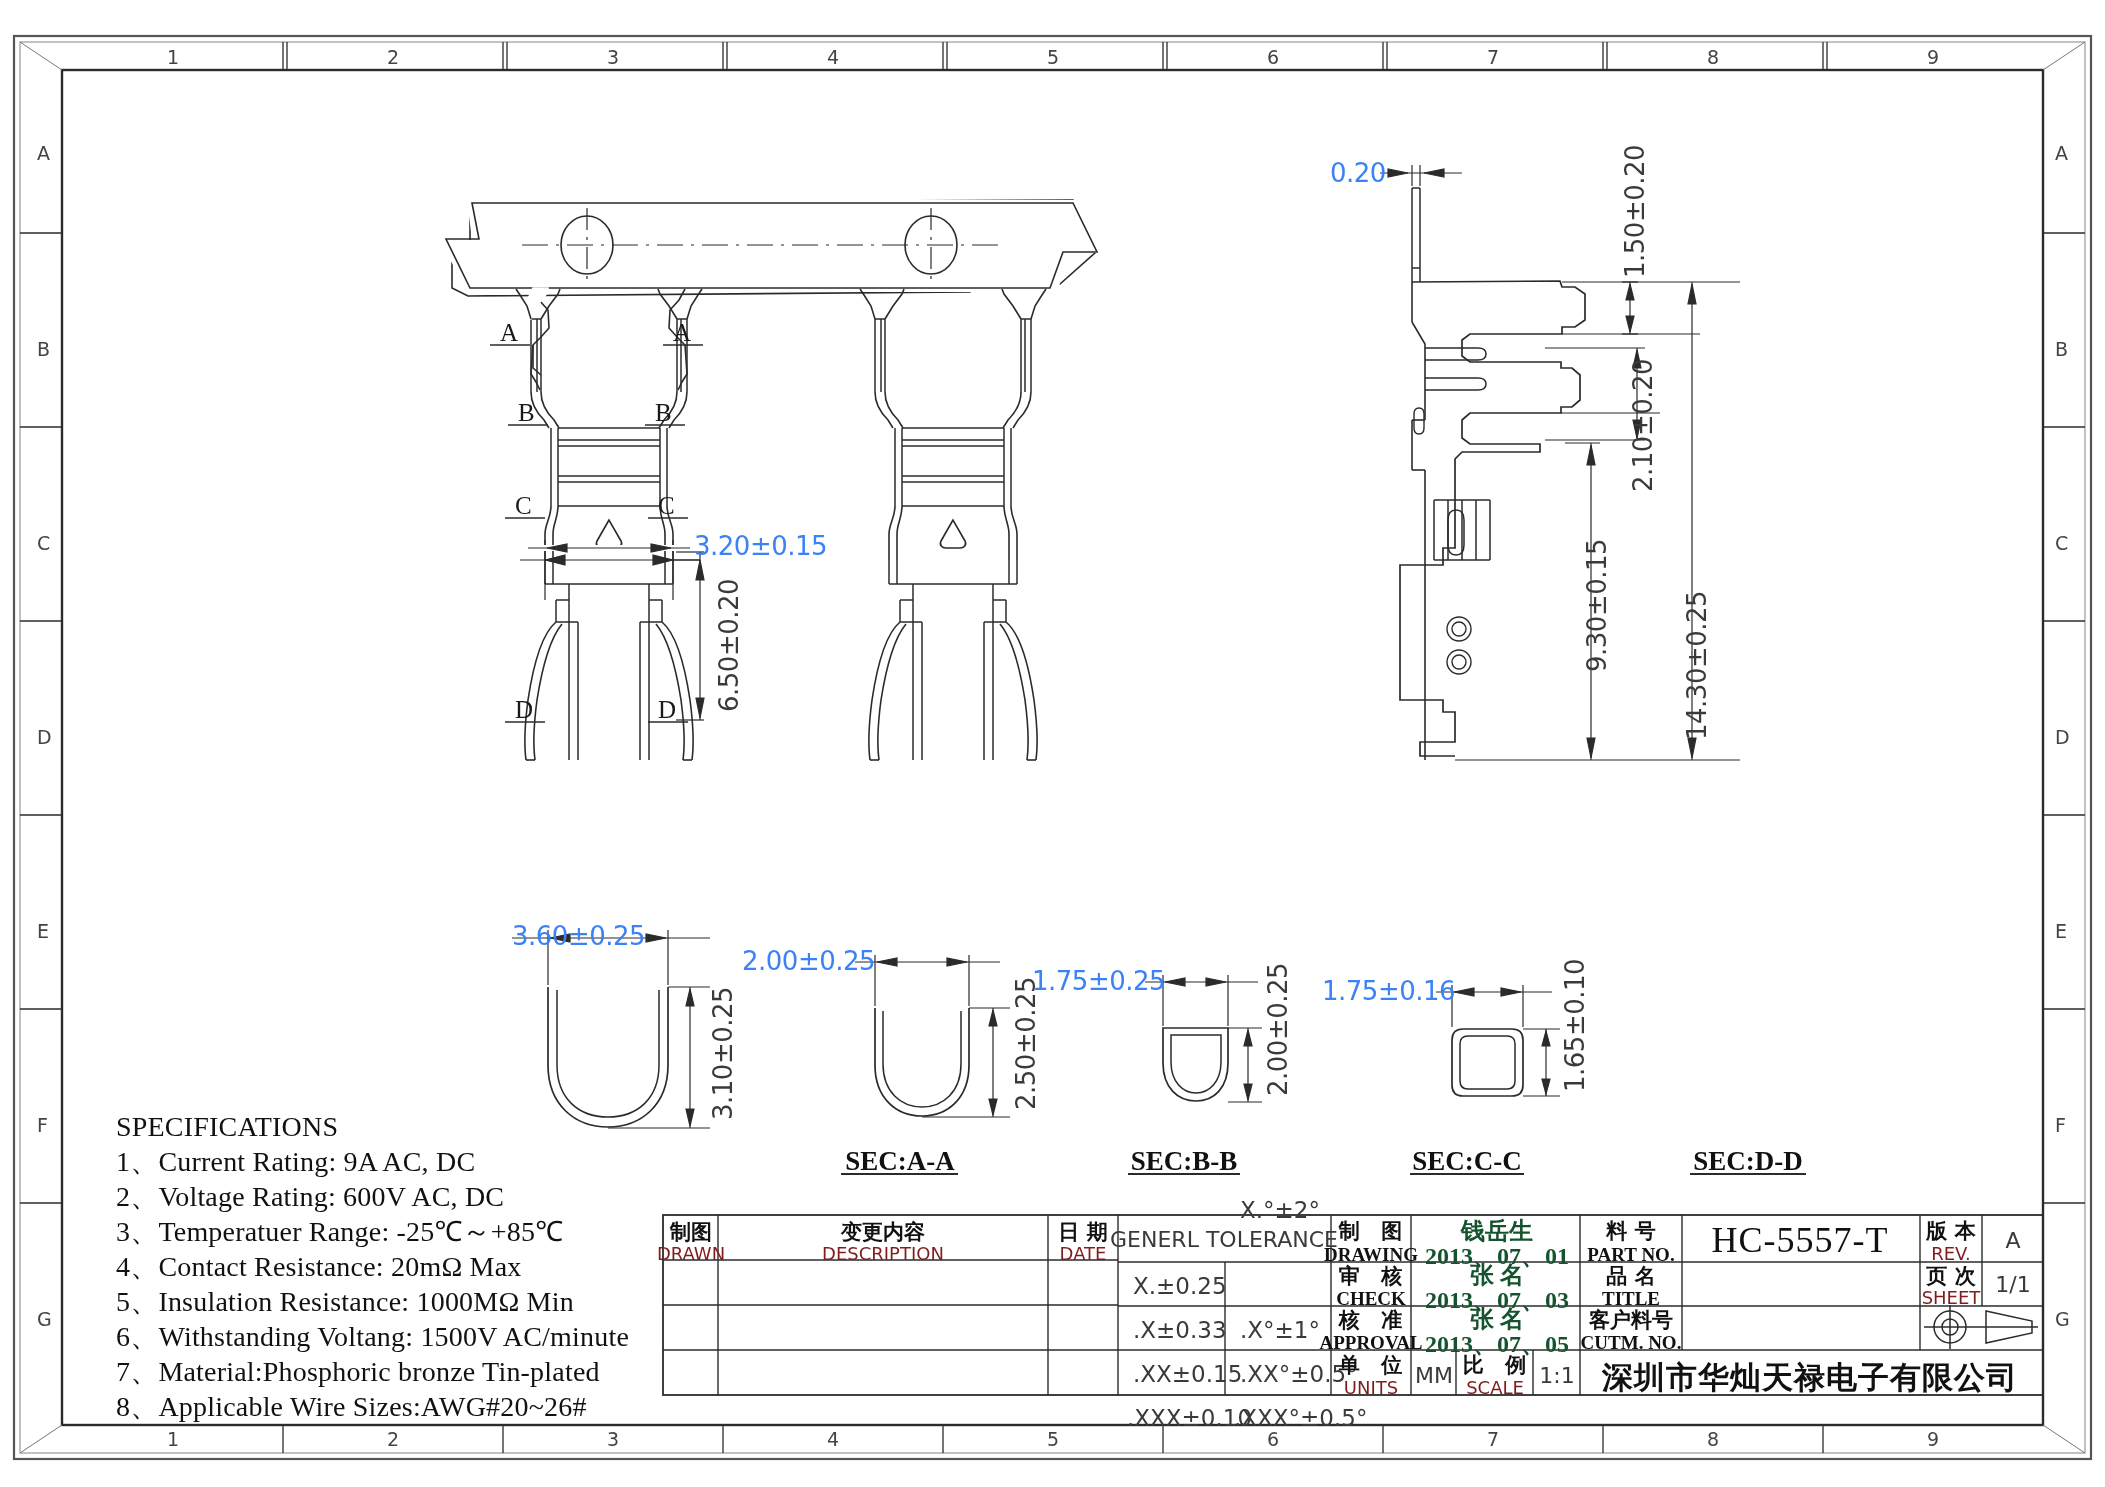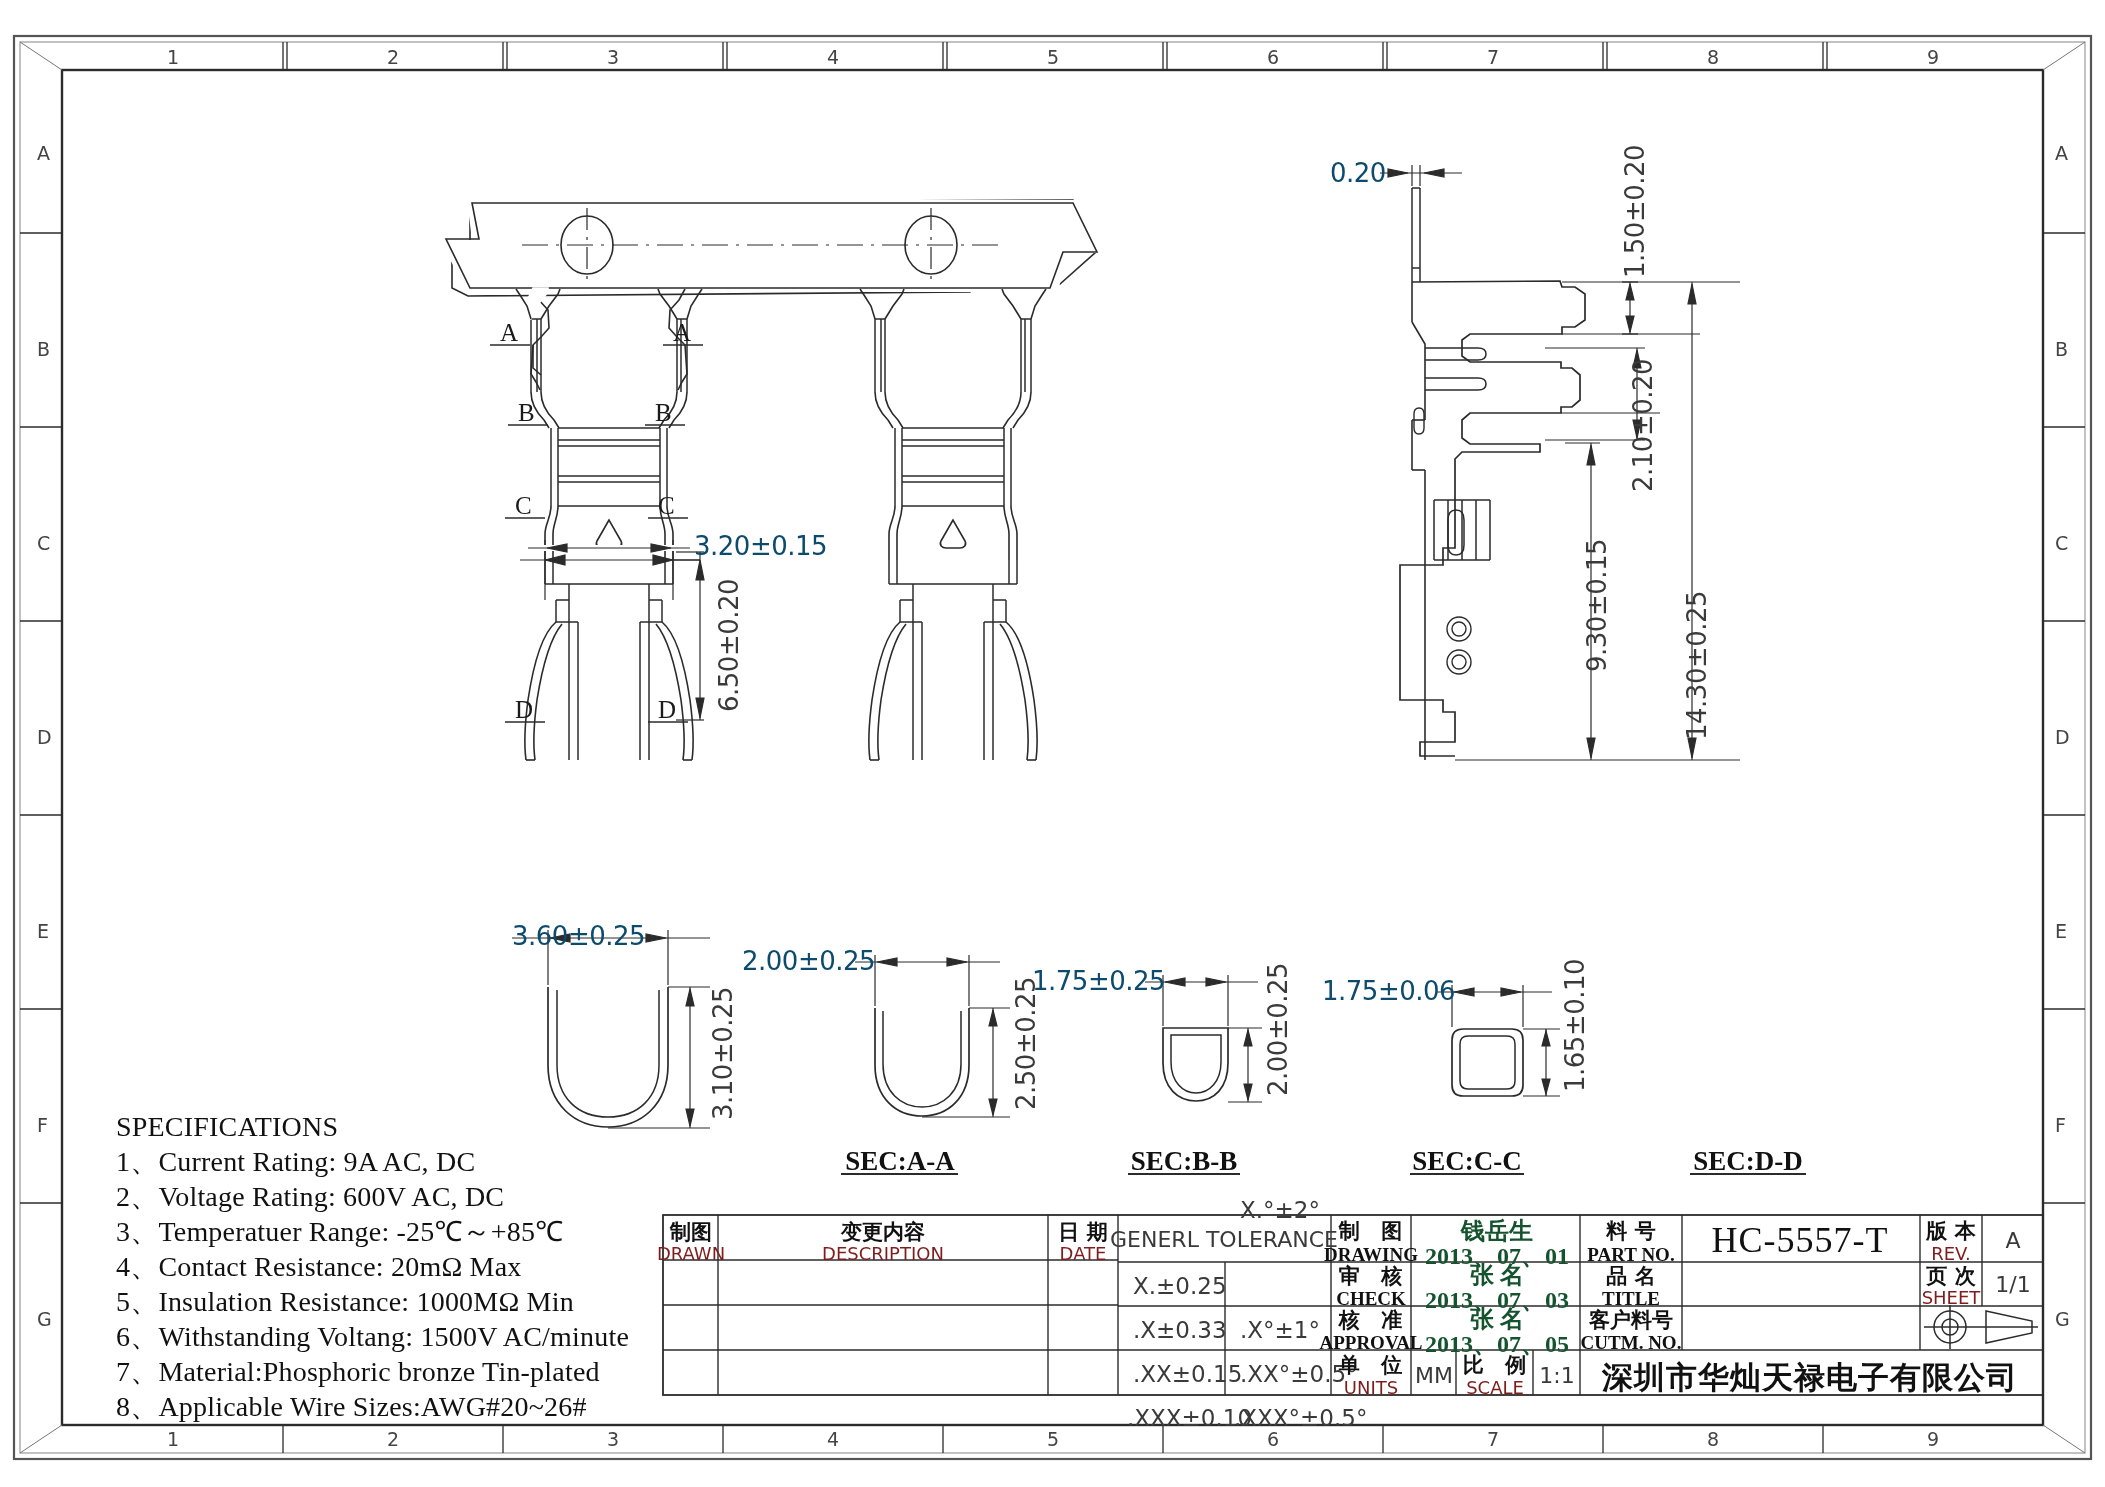--- a/index.html
+++ b/index.html
@@ -24,21 +24,21 @@
   
   .txt {
     position: absolute;
     white-space: nowrap;
     color: #1a1a1a;
     line-height: 1;
   }
   .mono-dim {
     font-family: "DejaVu Sans", sans-serif;
     font-size: 26px;
-    color: #0c4a6e;
+    color: #3b82f6;
     letter-spacing: -0.5px;
   }
   .mono-dim-v {
     font-family: "DejaVu Sans", sans-serif;
     font-size: 26px;
     color: #3a3a3a;
     letter-spacing: -0.5px;
     transform-origin: 0 0;
     transform: rotate(-90deg);
   }
@@ -681,21 +681,21 @@
   <div class="txt seclbl ctr" style="left:900px; top:1148px;">SEC:A-A</div>
 
   <div class="txt mono-dim" style="left:742px; top:948px;">2.00±0.25</div>
   <div class="txt mono-dim-v" style="left:1013px; top:1110px;">2.50±0.25</div>
   <div class="txt seclbl ctr" style="left:1184px; top:1148px;">SEC:B-B</div>
 
   <div class="txt mono-dim" style="left:1032px; top:968px;">1.75±0.25</div>
   <div class="txt mono-dim-v" style="left:1265px; top:1096px;">2.00±0.25</div>
   <div class="txt seclbl ctr" style="left:1467px; top:1148px;">SEC:C-C</div>
 
-  <div class="txt mono-dim" style="left:1322px; top:978px;">1.75±0.06</div>
+  <div class="txt mono-dim" style="left:1322px; top:978px;">1.75±0.16</div>
   <div class="txt mono-dim-v" style="left:1562px; top:1092px;">1.65±0.10</div>
   <div class="txt seclbl ctr" style="left:1748px; top:1148px;">SEC:D-D</div>
 
   <div class="txt spec-txt" style="left:116px; top:1113px;">SPECIFICATIONS</div>
   <div class="txt spec-txt" style="left:116px; top:1148px;">1、Current Rating: 9A AC, DC</div>
   <div class="txt spec-txt" style="left:116px; top:1183px;">2、Voltage Rating: 600V AC, DC</div>
   <div class="txt spec-txt" style="left:116px; top:1218px;">3、Temperatuer Range: -25℃～+85℃</div>
   <div class="txt spec-txt" style="left:116px; top:1253px;">4、Contact Resistance: 20mΩ Max</div>
   <div class="txt spec-txt" style="left:116px; top:1288px;">5、Insulation Resistance: 1000MΩ Min</div>
   <div class="txt spec-txt" style="left:116px; top:1323px;">6、Withstanding Voltang: 1500V AC/minute</div>

